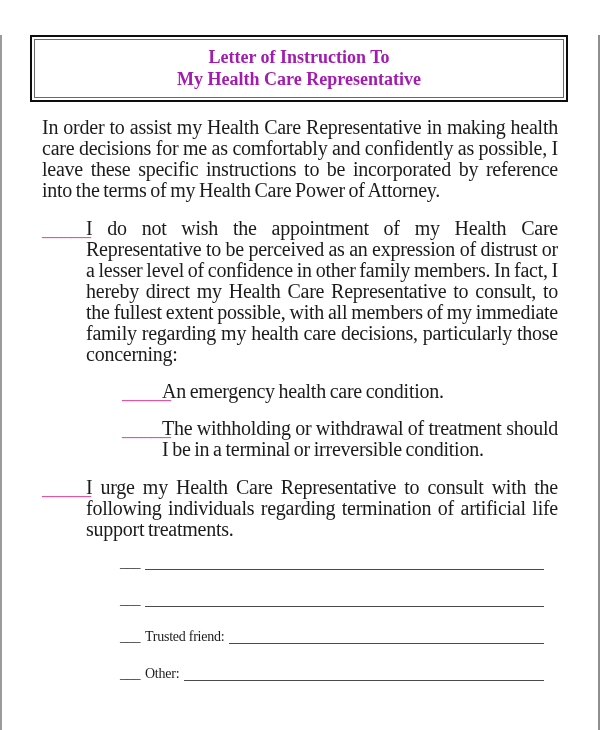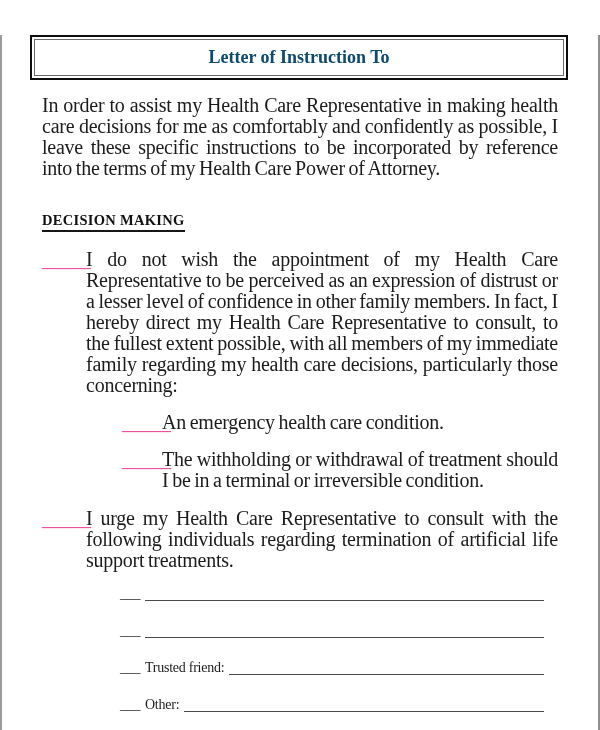--- a/index.html
+++ b/index.html
@@ -24,21 +24,21 @@
     border: 2px solid #0d0d0d;
   }
   .title-box-inner {
     border: 1px solid #6a6a6a;
     margin: 2px;
     padding: 6px 4px 7px 4px;
     text-align: center;
   }
   .title-line {
     font-size: 18px; font-weight: bold; line-height: 22px;
-    color: #0c4a6e;
+    color: #a21caf;
   }
 
   
   .content { padding: 0 40px; }
 
   .heading-row { margin-top: 46px; }
   .heading-row.second { margin-top: 32px; }
   .heading {
     display: inline-block;
     font-size: 14.5px; font-weight: bold;
@@ -82,31 +82,29 @@
   }
 </style>
 </head>
 <body>
 
 <div class="page">
 
   <div class="title-box">
     <div class="title-box-inner">
       <div class="title-line">Letter of Instruction To</div>
+      <div class="title-line">My Health Care Representative</div>
     </div>
   </div>
 
   <div class="content">
 
 
     <div class="body-text paragraph">In order to assist my Health Care Representative in making health care decisions for me as comfortably and confidently as possible, I leave these specific instructions to be incorporated by reference into the terms of my Health Care Power of Attorney.</div>
 
-    <div class="heading-row second">
-      <span class="heading">DECISION MAKING</span>
-    </div>
 
     <div class="item item-l1 body-text">
       <span class="blank blank-l1">_____</span>
       <div class="item-text">I do not wish the appointment of my Health Care Representative to be perceived as an expression of distrust or a lesser level of confidence in other family members.  In fact, I hereby direct my Health Care Representative to consult, to the fullest extent possible, with all members of my immediate family regarding my health care decisions, particularly those concerning:</div>
     </div>
 
     <div class="item item-sub body-text">
       <span class="blank blank-sub">_____</span>
       <div class="item-text">An emergency health care condition.</div>
     </div>

